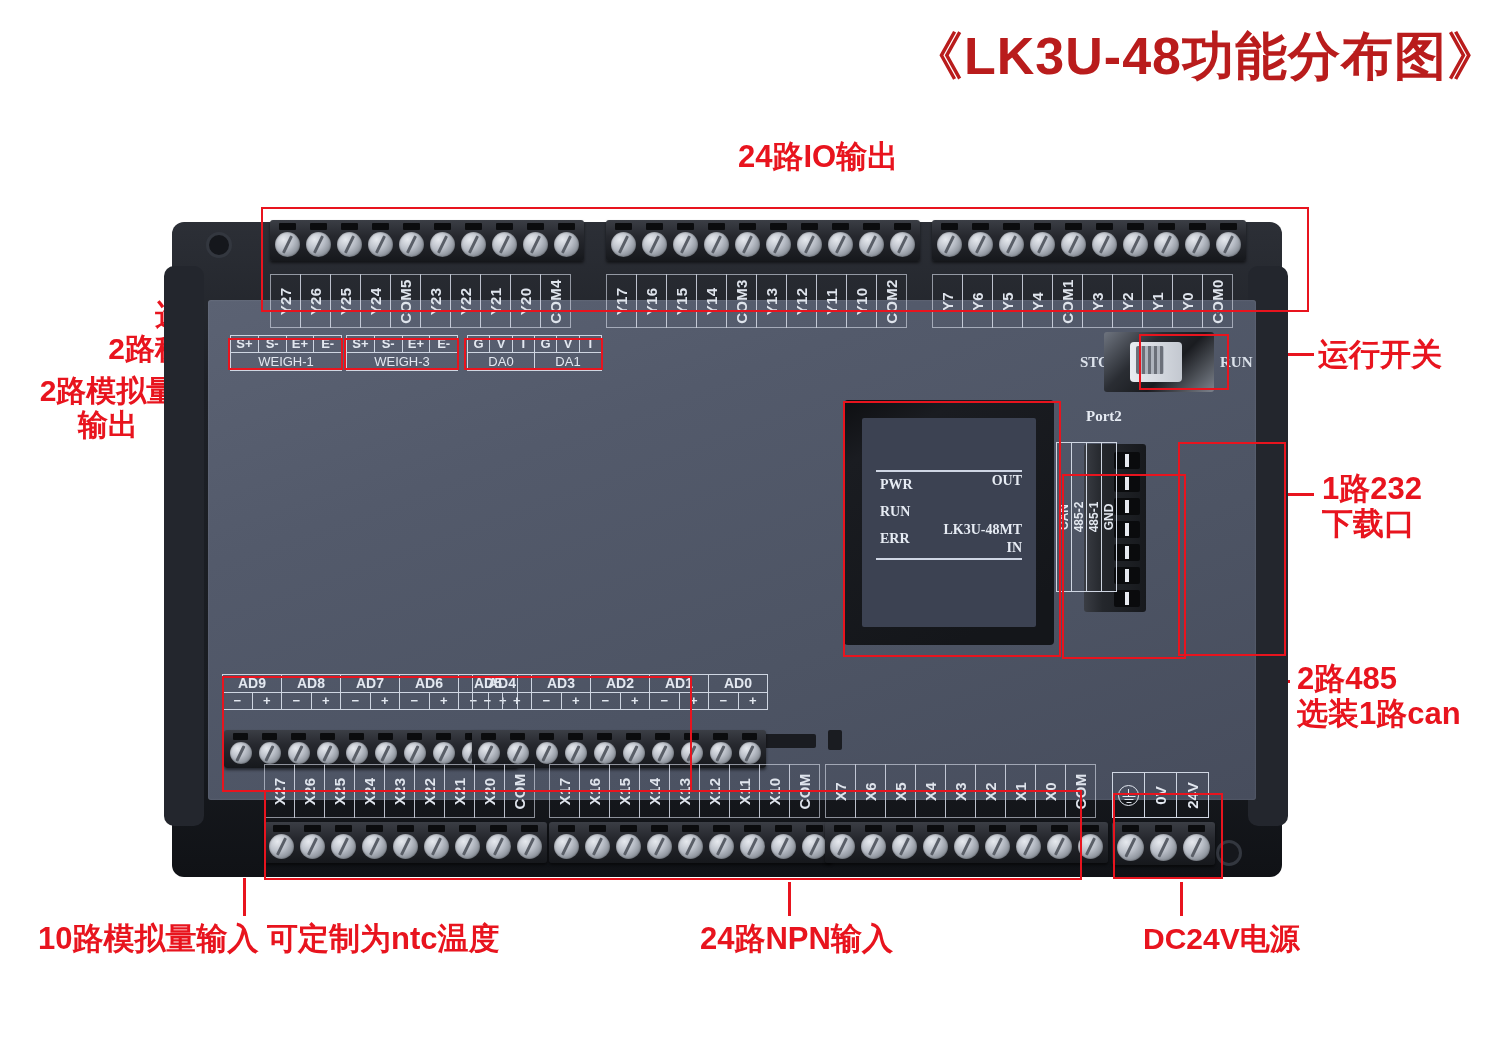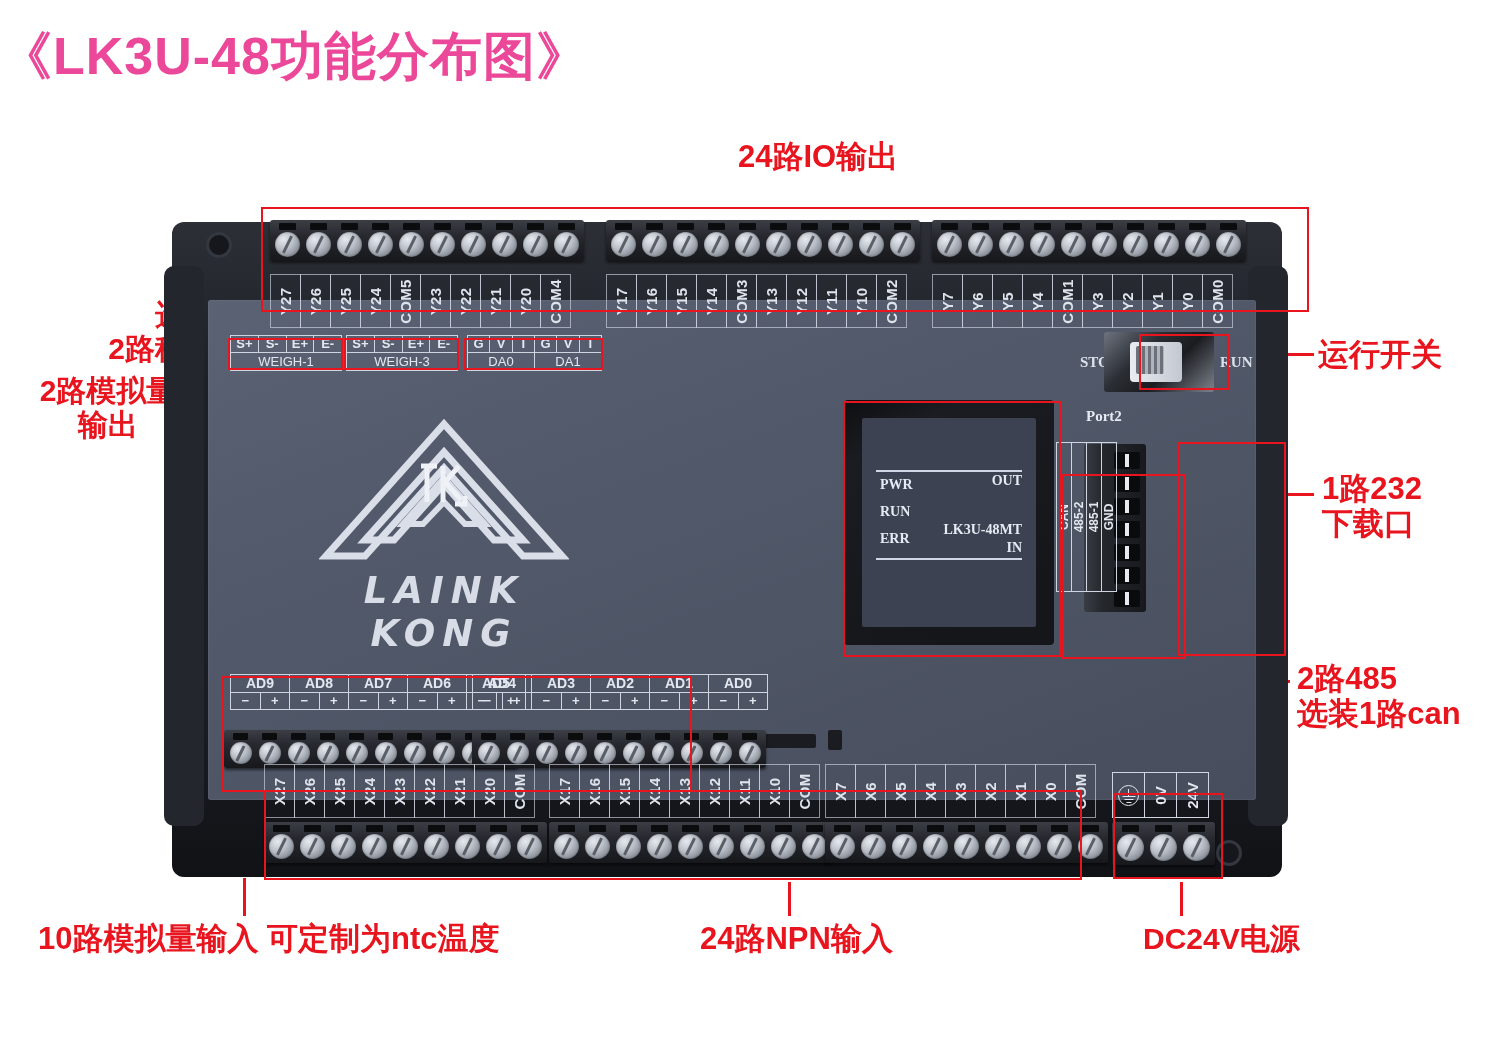--- a/index.html
+++ b/index.html
@@ -10,22 +10,22 @@
     position: relative;
     overflow: hidden;
   }
   .ann { position: absolute; color: #e8141e; font-weight: 700; line-height: 1.12; white-space: pre; }
   .ann-lead { position: absolute; background: #e8141e; }
   .redbox { position: absolute; border: 2px solid #e8141e; }
 
   
   #title {
     position: absolute; top: 22px; left: 0; width: 1500px;
-    text-align: left; font-size: 52px; font-weight: 700;
-    color: #ec4899; letter-spacing: 1px;
+    text-align: right; font-size: 52px; font-weight: 700;
+    color: #b91c1c; letter-spacing: 1px;
   }
 
   
   #device {
     position: absolute; left: 172px; top: 222px;
     width: 1110px; height: 655px;
   }
   .shell {
     position: absolute; inset: 0;
     background: linear-gradient(180deg,#2c2f36 0%,#1d2026 25%,#191c21 75%,#101216 100%);
@@ -235,35 +235,20 @@
   <div class="shell-tab" style="left:-8px;top:44px;width:40px;height:560px;"></div>
   <div class="shell-tab" style="left:1076px;top:44px;width:40px;height:560px;"></div>
   <div class="mnt-hole" style="left:34px;top:10px;"></div>
   <div class="mnt-hole" style="left:1044px;top:618px;"></div>
 
   <div class="faceplate"></div>
 
   <div class="dinslot" style="left:592px;top:512px;width:52px;height:14px;"></div>
   <div class="dinslot" style="left:656px;top:508px;width:14px;height:20px;"></div>
 
-  <div id="logo">
-    <svg width="250" height="145" viewBox="0 0 250 145">
-      <path d="M125 6 L243 138 L204 138 L125 50 L46 138 L7 138 Z" fill="none" stroke="#d9dee8" stroke-width="7"></path>
-      <path d="M125 34 L204 122 L175 122 L125 66 L75 122 L46 122 Z" fill="none" stroke="#d9dee8" stroke-width="7"></path>
-      <path d="M125 60 L166 106 L146 106 L125 84 L104 106 L84 106 Z" fill="none" stroke="#d9dee8" stroke-width="6"></path>
-      <g fill="none" stroke="#eef1f6" stroke-width="5">
-        <path d="M108 50 L108 84"></path>
-        <path d="M102 48 L118 48"></path>
-        <path d="M124 48 L124 84"></path>
-        <path d="M140 48 L126 64 L142 82"></path>
-        <path d="M136 86 L146 86 L146 78"></path>
-      </g>
-    </svg>
-    <div class="brand">LAINK KONG</div>
-  </div>
 
   <div class="boxlab" style="left:58px;top:113px;width:112px;">
     <div class="row1">
       <div>S+</div>
       <div>S-</div>
       <div>E+</div>
       <div>E-</div>
     </div>
     <div class="row2">WEIGH-1</div>
   </div>
@@ -575,21 +560,21 @@
         <span>Y1</span>
       </div>
     <div class="vlab">
         <span>Y0</span>
       </div>
     <div class="vlab">
         <span>COM0</span>
       </div>
   </div>
 
-  <div class="adgroup" style="left:50px;top:452px;margin-left:8px;">
+  <div class="adgroup" style="left:50px;top:452px;">
     <div class="adcell">
         <div class="t">AD9</div>
         <div class="b">
           <div>−</div>
           <div>+</div>
         </div>
       </div>
     <div class="adcell">
         <div class="t">AD8</div>
         <div class="b">

